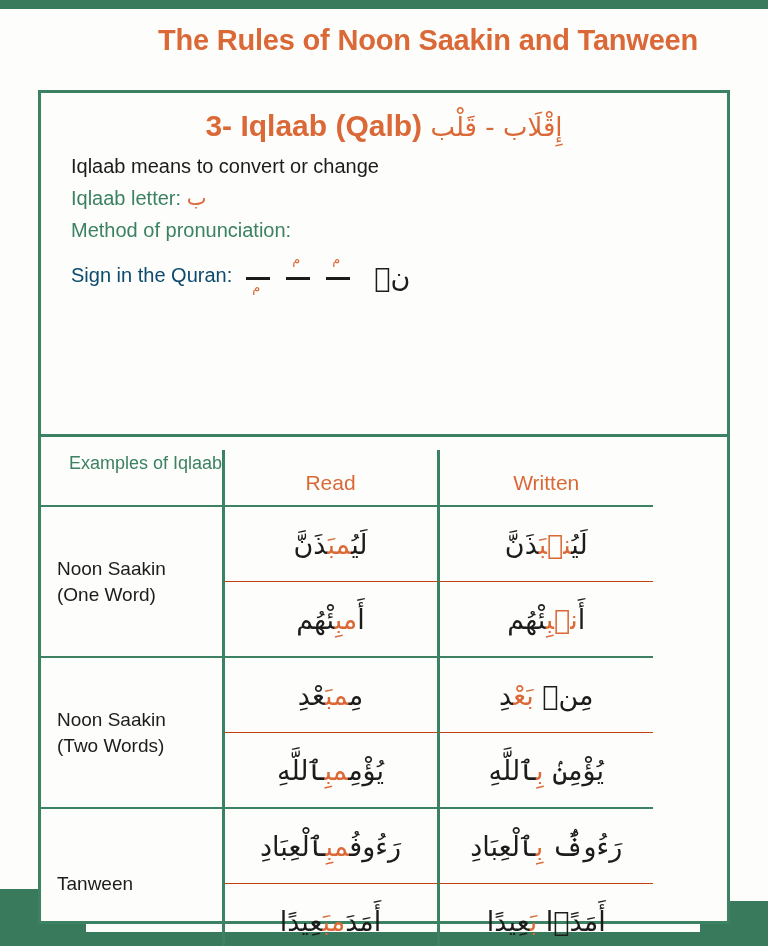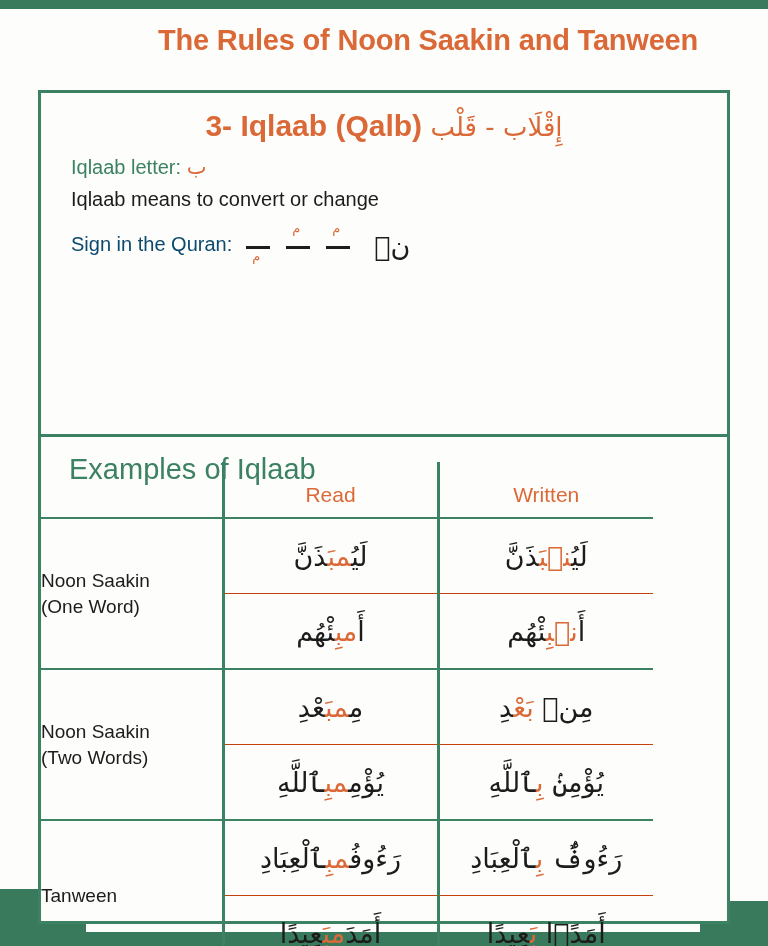--- a/index.html
+++ b/index.html
@@ -166,21 +166,21 @@
     font-size: 13px;
     color: #db6937;
     left: 6px;
   }
   .dash-unit .meem.up   { top: -8px; }
   .dash-unit .meem.down { top: 20px; }
 
   
   .ex-title {
     color: #3b8162;
-    font-size: 29px;
+    font-size: 18px;
     padding: 16px 0 0 28px;
   }
   .tbl {
     width: 612px;
     border-collapse: collapse;
     table-layout: fixed;
     margin-top: -24px;
   }
   .tbl col.c-cat { width: 182px; }
   .tbl col.c-mid { width: 215px; }
@@ -201,21 +201,21 @@
   }
   .tbl th.col-h.last { border-right: none; }
 
   .tbl td {
     border-top: 2px solid #3b8162;
   }
   .tbl td.cat {
     font-size: 19px;
     color: #1c1c1c;
     line-height: 1.35;
-    padding-left: 0;
+    padding-left: 16px;
     border-top: none;
     vertical-align: middle;
     text-align: left;
   }
   .tbl td.cat.sep { border-top: 2px solid #3b8162; }
   .tbl td.ar-cell {
     border-left: 3px solid #3b8162;
     border-right: 3px solid #3b8162;
     text-align: center;
     height: 70px;
@@ -243,27 +243,28 @@
 
   <div class="main-title">The Rules of Noon Saakin and Tanween</div>
 
   <div class="card" id="def-card">
     <div class="card-title">
       <span>3- Iqlaab (Qalb)</span>
       <span class="ar">إِقْلَاب - قَلْب</span>
     </div>
 
     <div class="def-body">
+      <p class="def-line">Iqlaab means to convert or change</p>
+
       <p class="def-line green">
         <span>Iqlaab letter:</span>
         <span class="ar-letter">ب</span>
       </p>
 
-      <p class="def-line">Iqlaab means to convert or change</p>
-
+      <p class="def-line green">Method of pronunciation:</p>
 
 
       <div class="sign-row">
         <span class="sign-label">Sign in the Quran:</span>
         <span class="sign-glyphs">
           <span class="sign-noon">نۭ</span>
           <span class="mark-group">
             <span class="dash-unit">
               <span class="dash"></span>
               <span class="meem up">م</span>

